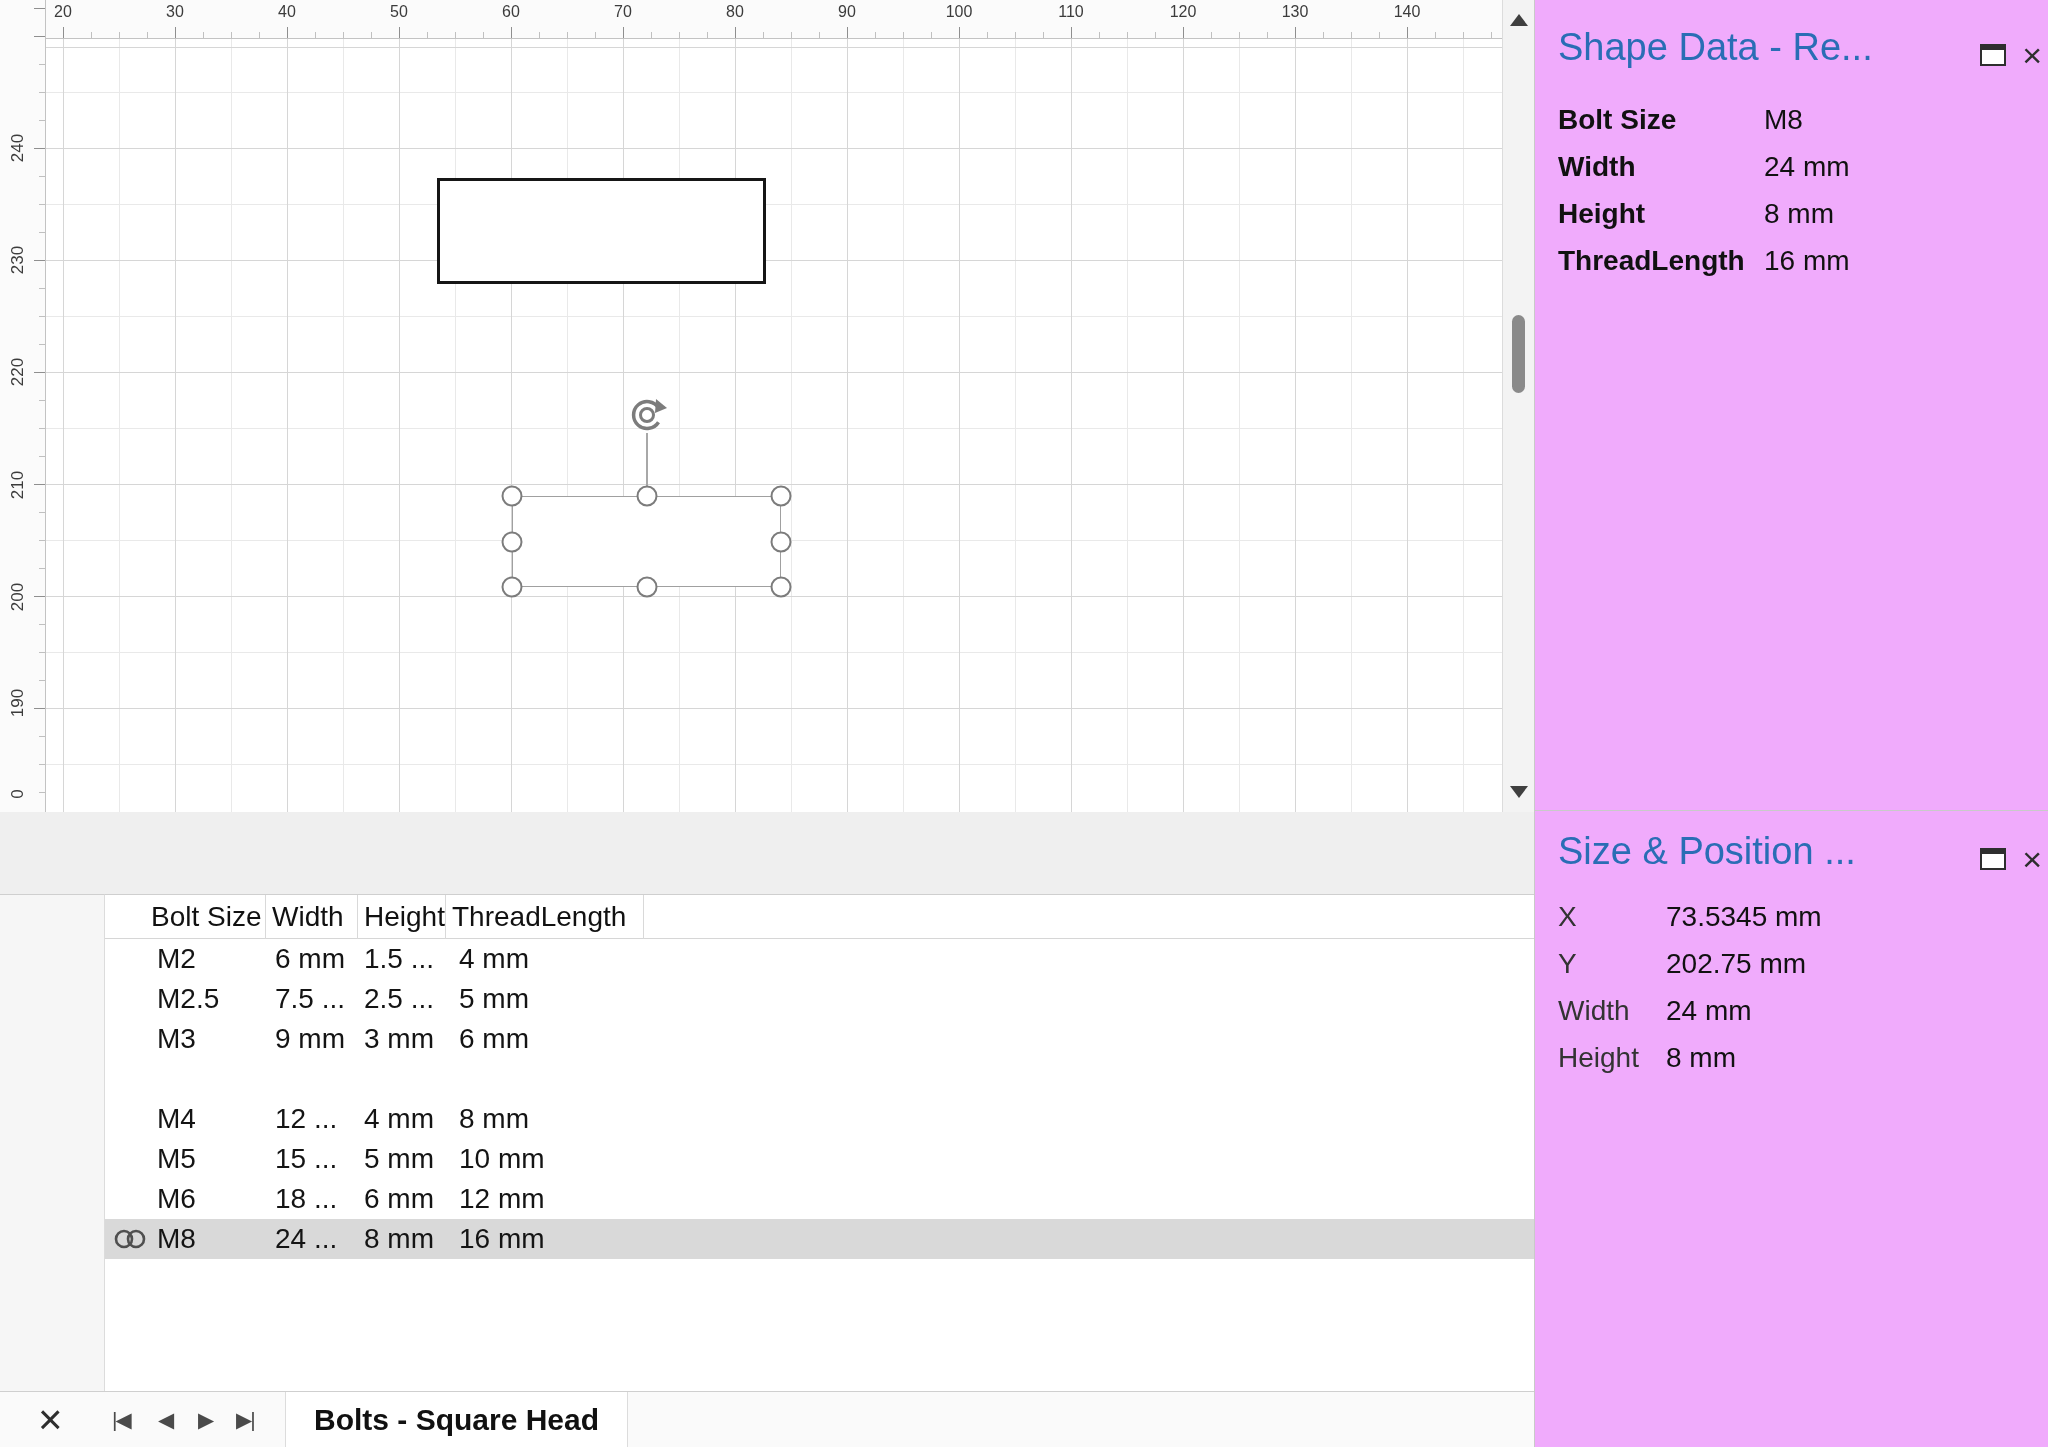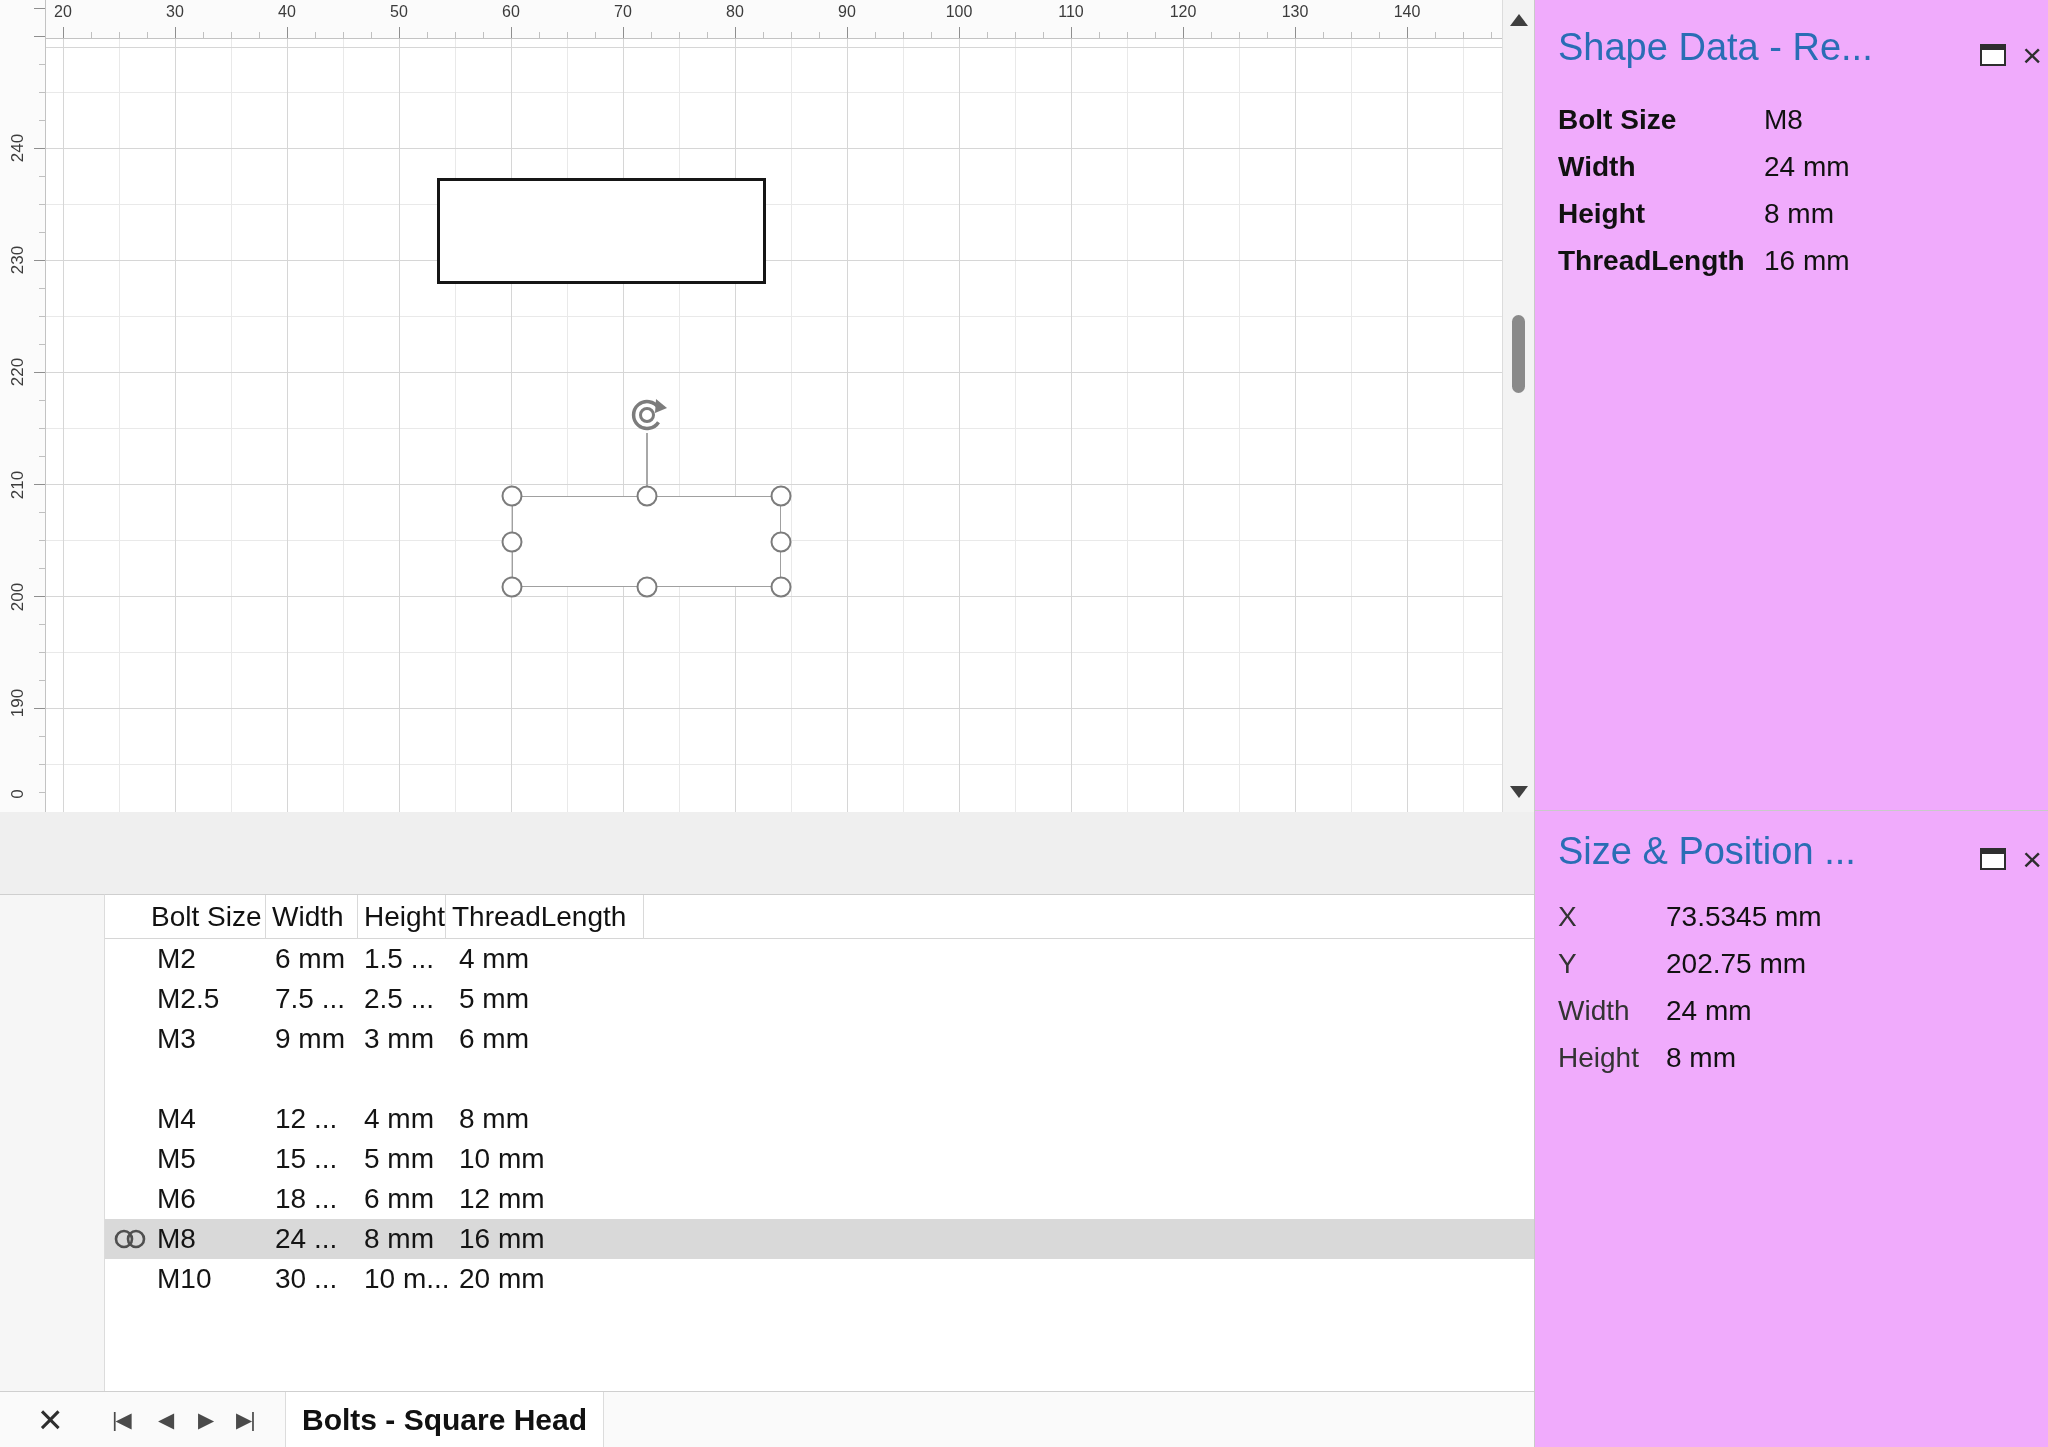--- a/index.html
+++ b/index.html
@@ -83,21 +83,21 @@
   .ed-row { position:absolute; left:0; width:100%; height:40px; font-size:28px; color:#141414; }
   .ed-row.selected { background:var(--sel-row); }
   .ed-cell { position:absolute; top:0; height:40px; line-height:40px; white-space:nowrap; }
   .cc0{left:52px} .cc1{left:170px} .cc2{left:259px} .cc3{left:354px}
   .link-icon { position:absolute; left:8px; top:7px; visibility:hidden; }
   .ed-row.linked .link-icon { visibility:visible; }
   .ed-nav { position:absolute; left:0; top:1391px; width:1534px; height:56px; background:#fafafa; border-top:1px solid #cfcfcf; }
   .ed-close { position:absolute; left:38px; top:0; height:56px; display:flex; align-items:center; font-size:42px; color:#2e2e2e; }
   .nav-btn { position:absolute; top:0; height:56px; display:flex; align-items:center; font-size:21px; color:#4a4a4a; letter-spacing:-2px; }
   .nb0{left:112px} .nb1{left:158px} .nb2{left:198px} .nb3{left:236px}
-  .ed-datatab { position:absolute; left:285px; top:0; height:55px; padding:0 16px; display:flex; align-items:center; font-size:30px; font-weight:bold; color:#111; background:#fff; border-left:1px solid #dcdcdc; border-right:1px solid #dcdcdc; }
+  .ed-datatab { position:absolute; left:285px; top:0; height:55px; padding:0 28px; display:flex; align-items:center; font-size:30px; font-weight:bold; color:#111; background:#fff; border-left:1px solid #dcdcdc; border-right:1px solid #dcdcdc; }
 </style>
 </head>
 <body>
 
 <div class="stage">
 
   <div class="ruler-v">
     <span class="rnum" style="top:148px">240</span>
     <span class="rnum" style="top:260px">230</span>
     <span class="rnum" style="top:372px">220</span>
@@ -263,27 +263,20 @@
     <div class="ed-row selected linked" style="top:324px">
       <span class="link-icon"><svg width="34" height="26" viewBox="0 0 34 26">
             <circle cx="11" cy="13" r="8" fill="none" stroke="#4f4f4f" stroke-width="2.6"></circle>
             <circle cx="23" cy="13" r="8" fill="none" stroke="#4f4f4f" stroke-width="2.6"></circle>
           </svg></span>
       <span class="ed-cell cc0">M8</span>
       <span class="ed-cell cc1">24 ...</span>
       <span class="ed-cell cc2">8 mm</span>
       <span class="ed-cell cc3">16 mm</span>
     </div>
-    <div class="ed-row" style="top:364px">
-
-      <span class="ed-cell cc0">M10</span>
-      <span class="ed-cell cc1">30 ...</span>
-      <span class="ed-cell cc2">10 m...</span>
-      <span class="ed-cell cc3">20 mm</span>
-    </div>
   </div>
 
   <div class="ed-nav">
     <div class="ed-close">×</div>
     <div class="nav-btn nb0">|◀</div>
     <div class="nav-btn nb1">◀</div>
     <div class="nav-btn nb2">▶</div>
     <div class="nav-btn nb3">▶|</div>
     <div class="ed-datatab">
       <span>Bolts - Square Head</span>

